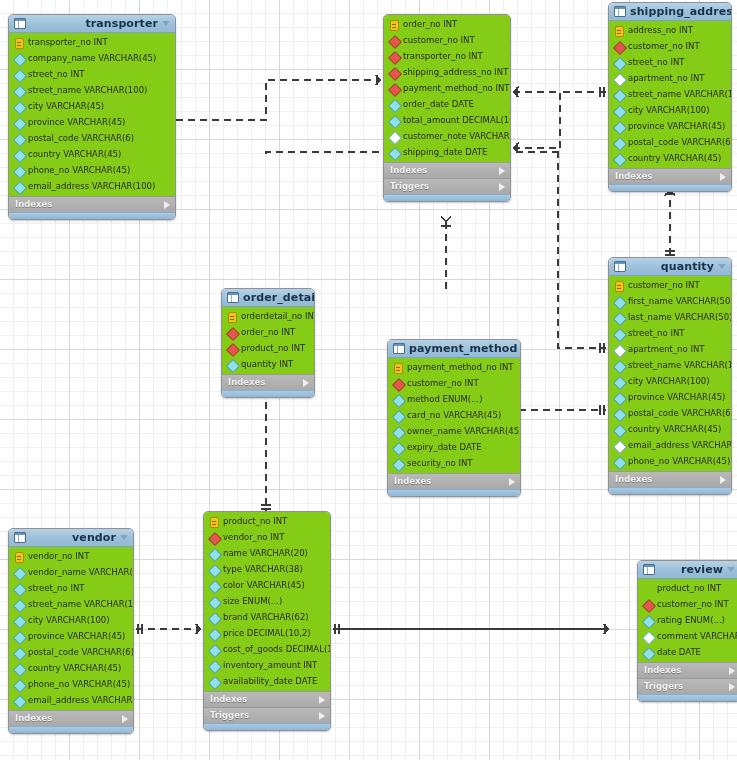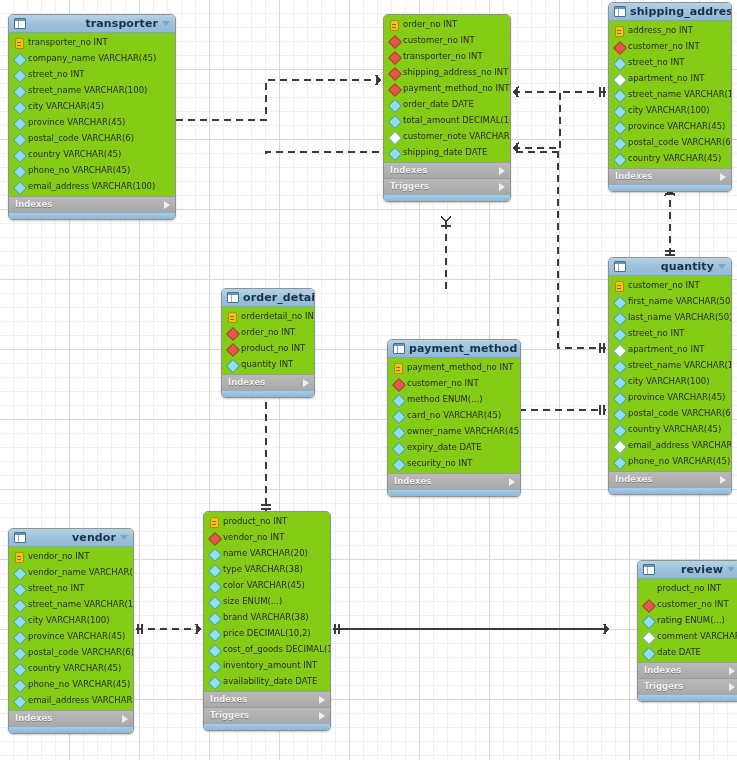--- a/index.html
+++ b/index.html
@@ -602,21 +602,21 @@
         <div class="col">
           <span class="glyph">
             <span class="gl-col" style="display: block;"></span>
           </span>
           <span class="cname">size ENUM(...)</span>
         </div>
         <div class="col">
           <span class="glyph">
             <span class="gl-col" style="display: block;"></span>
           </span>
-          <span class="cname">brand VARCHAR(38)</span>
+          <span class="cname">brand VARCHAR(62)</span>
         </div>
         <div class="col">
           <span class="glyph">
             <span class="gl-col" style="display: block;"></span>
           </span>
           <span class="cname">price DECIMAL(10,2)</span>
         </div>
         <div class="col">
           <span class="glyph">
             <span class="gl-col" style="display: block;"></span>

